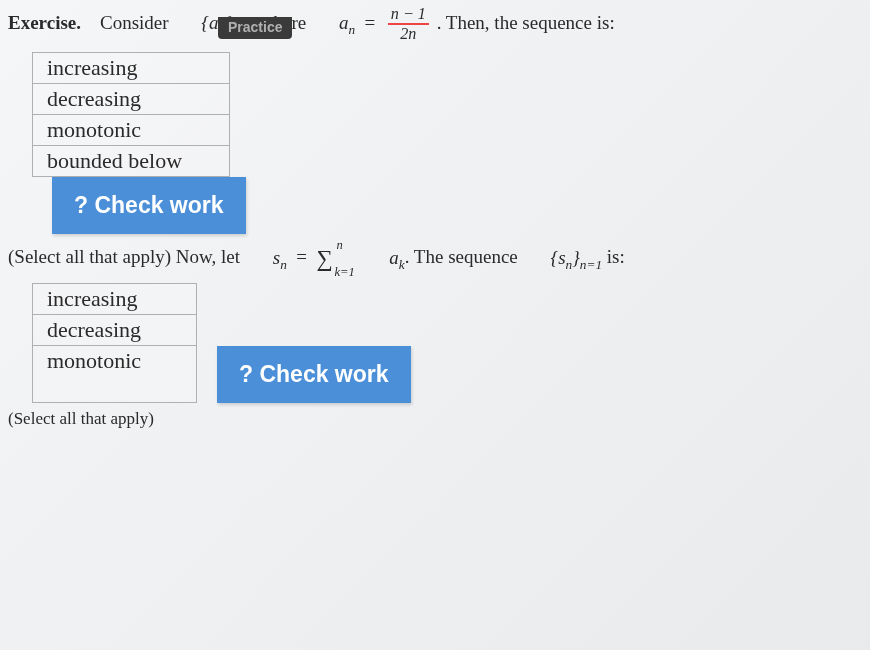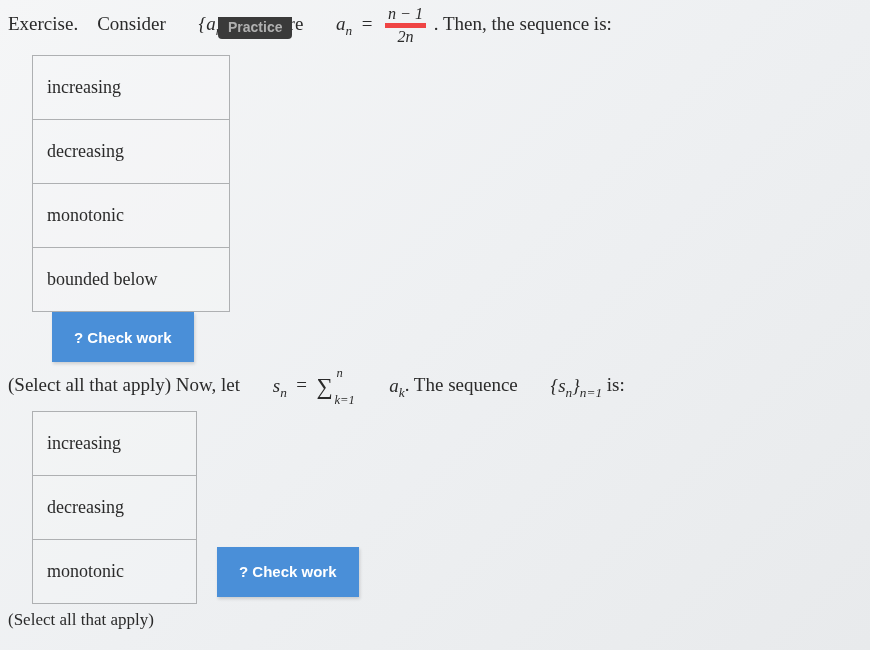--- a/index.html
+++ b/index.html
@@ -28,21 +28,21 @@
     }
     .content {
       padding: 6px 8px 8px 8px;
     }
     .exercise-line {
       font-size: 19px;
       line-height: 1.6;
       margin-bottom: 10px;
       font-family: Georgia, serif;
     }
-    .exercise-label { font-weight: normal; }
+    .exercise-label { font-weight: bold; }
     .math-seq {
       font-style: italic;
       font-family: 'Times New Roman', serif;
       margin-left: 28px;
     }
     .subscript {
       font-size: 0.7em;
       vertical-align: sub;
       font-style: italic;
     }
@@ -50,62 +50,62 @@
       display: inline-block;
       vertical-align: middle;
       text-align: center;
       font-style: italic;
       font-size: 0.85em;
       line-height: 1;
       margin: 0 3px;
     }
     .fraction .num {
       display: block;
-      border-bottom: 5px solid #ef4444;
+      border-bottom: 2px solid #ef4444;
       padding: 0 3px 1px;
     }
     .fraction .den {
       display: block;
       padding: 1px 3px 0;
     }
     .choices-block {
       margin-left: 24px;
       margin-top: 6px;
     }
     .choice-row {
       display: flex;
       align-items: stretch;
     }
     .choice-cell {
       width: 198px;
       border: 1px solid #aeb0b2;
       border-top: none;
-      padding: 21px 14px;
-      font-size: 18px;
+      padding: 2px 14px;
+      font-size: 22px;
       font-family: Georgia, serif;
       background: rgba(255,255,255,0.15);
       cursor: pointer;
     }
     .choice-row:first-child .choice-cell {
       border-top: 1px solid #aeb0b2;
     }
     .check-btn {
       display: inline-flex;
       align-items: center;
       justify-content: center;
       background: #4a8fd8;
       color: #fff;
       font-family: Arial, Helvetica, sans-serif;
       font-weight: bold;
-      font-size: 15px;
+      font-size: 23px;
       padding: 12px 22px;
       border: none;
       margin-left: 20px;
       align-self: center;
-      height: 50px;
+      height: 57px;
       cursor: pointer;
       box-shadow: 1px 2px 3px rgba(0,0,0,0.15);
     }
     .second-prompt {
       font-size: 19px;
       margin-top: 8px;
       margin-bottom: 6px;
       line-height: 1.5;
     }
     .select-note {

